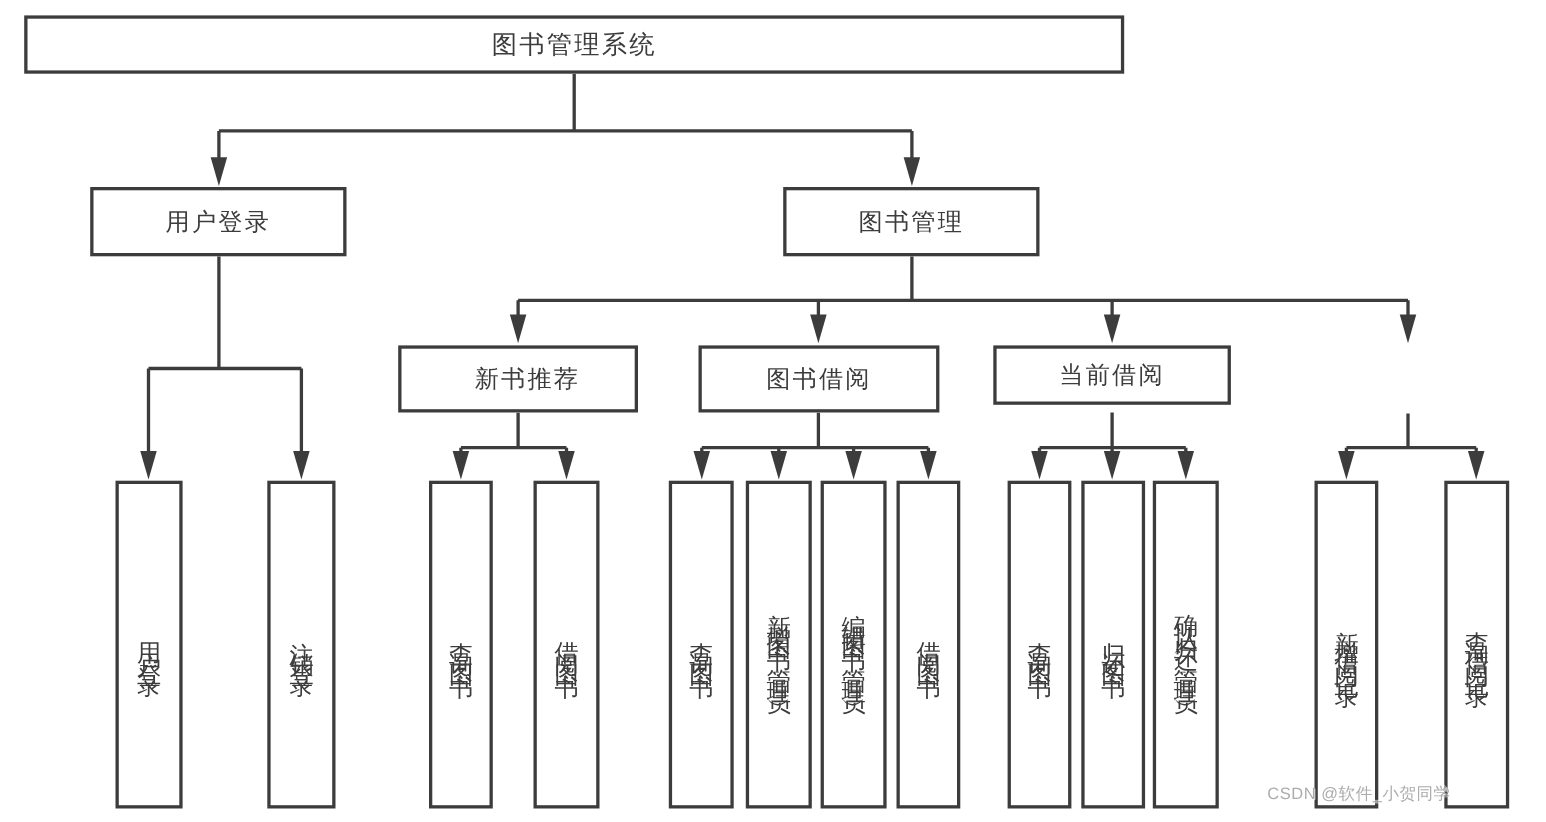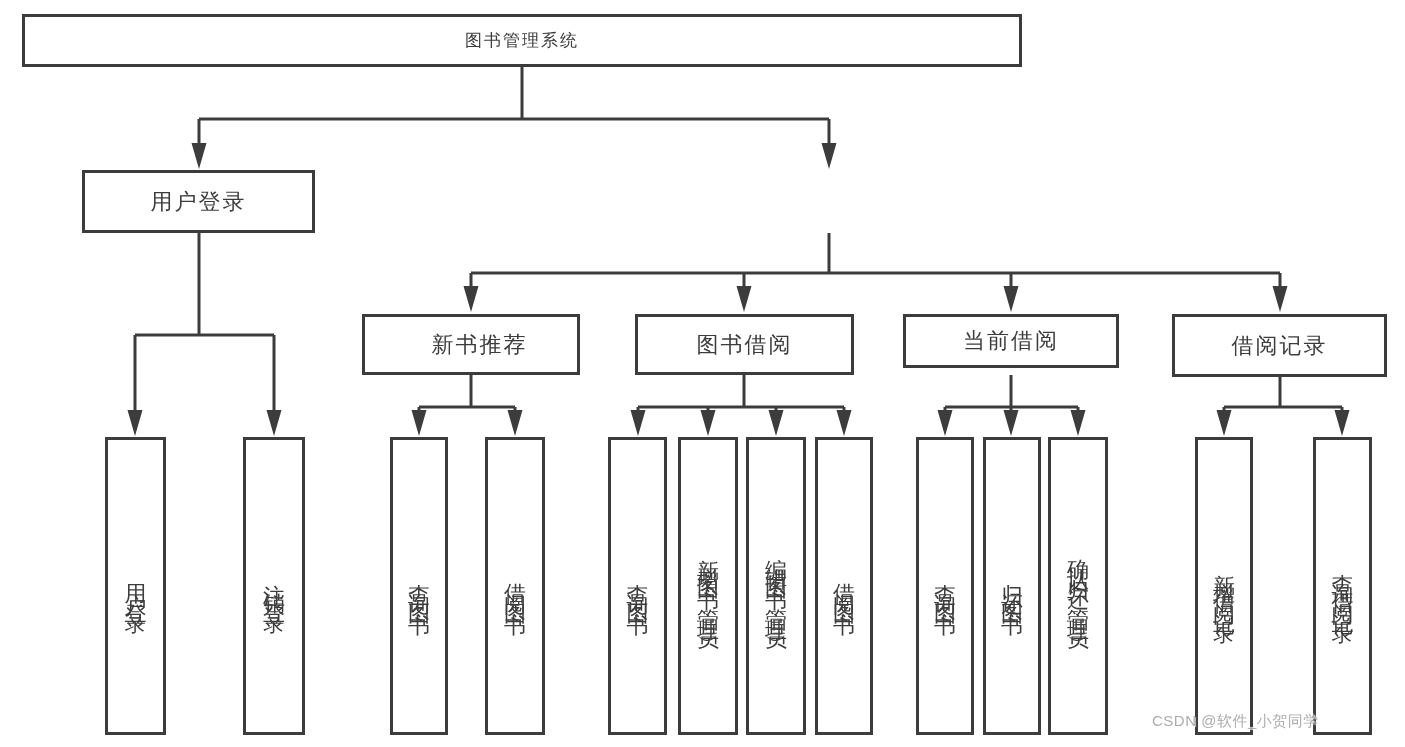--- a/index.html
+++ b/index.html
@@ -24,21 +24,21 @@
     align-items: center;
     justify-content: center;
     color: #3c3c3c;
   }
   .h .label {
     font-size: 22px;
     letter-spacing: 2px;
     white-space: nowrap;
     color: #3c3c3c;
   }
-  .root-box .label { font-size: 17px; }
+  .root-box .label { font-size: 23px; }
   .v .label {
     writing-mode: vertical-rl;
     text-orientation: mixed;
     font-size: 22px;
     letter-spacing: 10px;
     line-height: 1.1;
     white-space: nowrap;
     color: #3c3c3c;
   }
 
@@ -99,32 +99,32 @@
     </g>
   </svg>
 
   <div class="node h root-box" style="left:22px; top:14px; width:1000px; height:53px;">
     <span class="label">图书管理系统</span>
   </div>
 
   <div class="node h" style="left:82px; top:170px; width:233px; height:63px;">
     <span class="label">用户登录</span>
   </div>
+  <div class="node h" style="left:712px; top:170px; width:233px; height:63px;">
+    <span class="label">图书管理</span>
+  </div>
 
   <div class="node h" style="left:362px; top:314px; width:218px; height:61px;padding-left:17px;">
     <span class="label">新书推荐</span>
   </div>
   <div class="node h" style="left:635px; top:314px; width:219px; height:61px;">
     <span class="label">图书借阅</span>
   </div>
   <div class="node h" style="left:903px; top:314px; width:216px; height:54px;">
     <span class="label">当前借阅</span>
-  </div>
-  <div class="node h" style="left:1172px; top:314px; width:215px; height:63px;">
-    <span class="label">借阅记录</span>
   </div>
 
   <div class="node v" style="left:105px; top:437px; width:61px; height:298px;">
     <span class="label">用户登录</span>
   </div>
   <div class="node v" style="left:243px; top:437px; width:62px; height:298px;">
     <span class="label">注销登录</span>
   </div>
 
   <div class="node v" style="left:390px; top:437px; width:58px; height:298px;">

